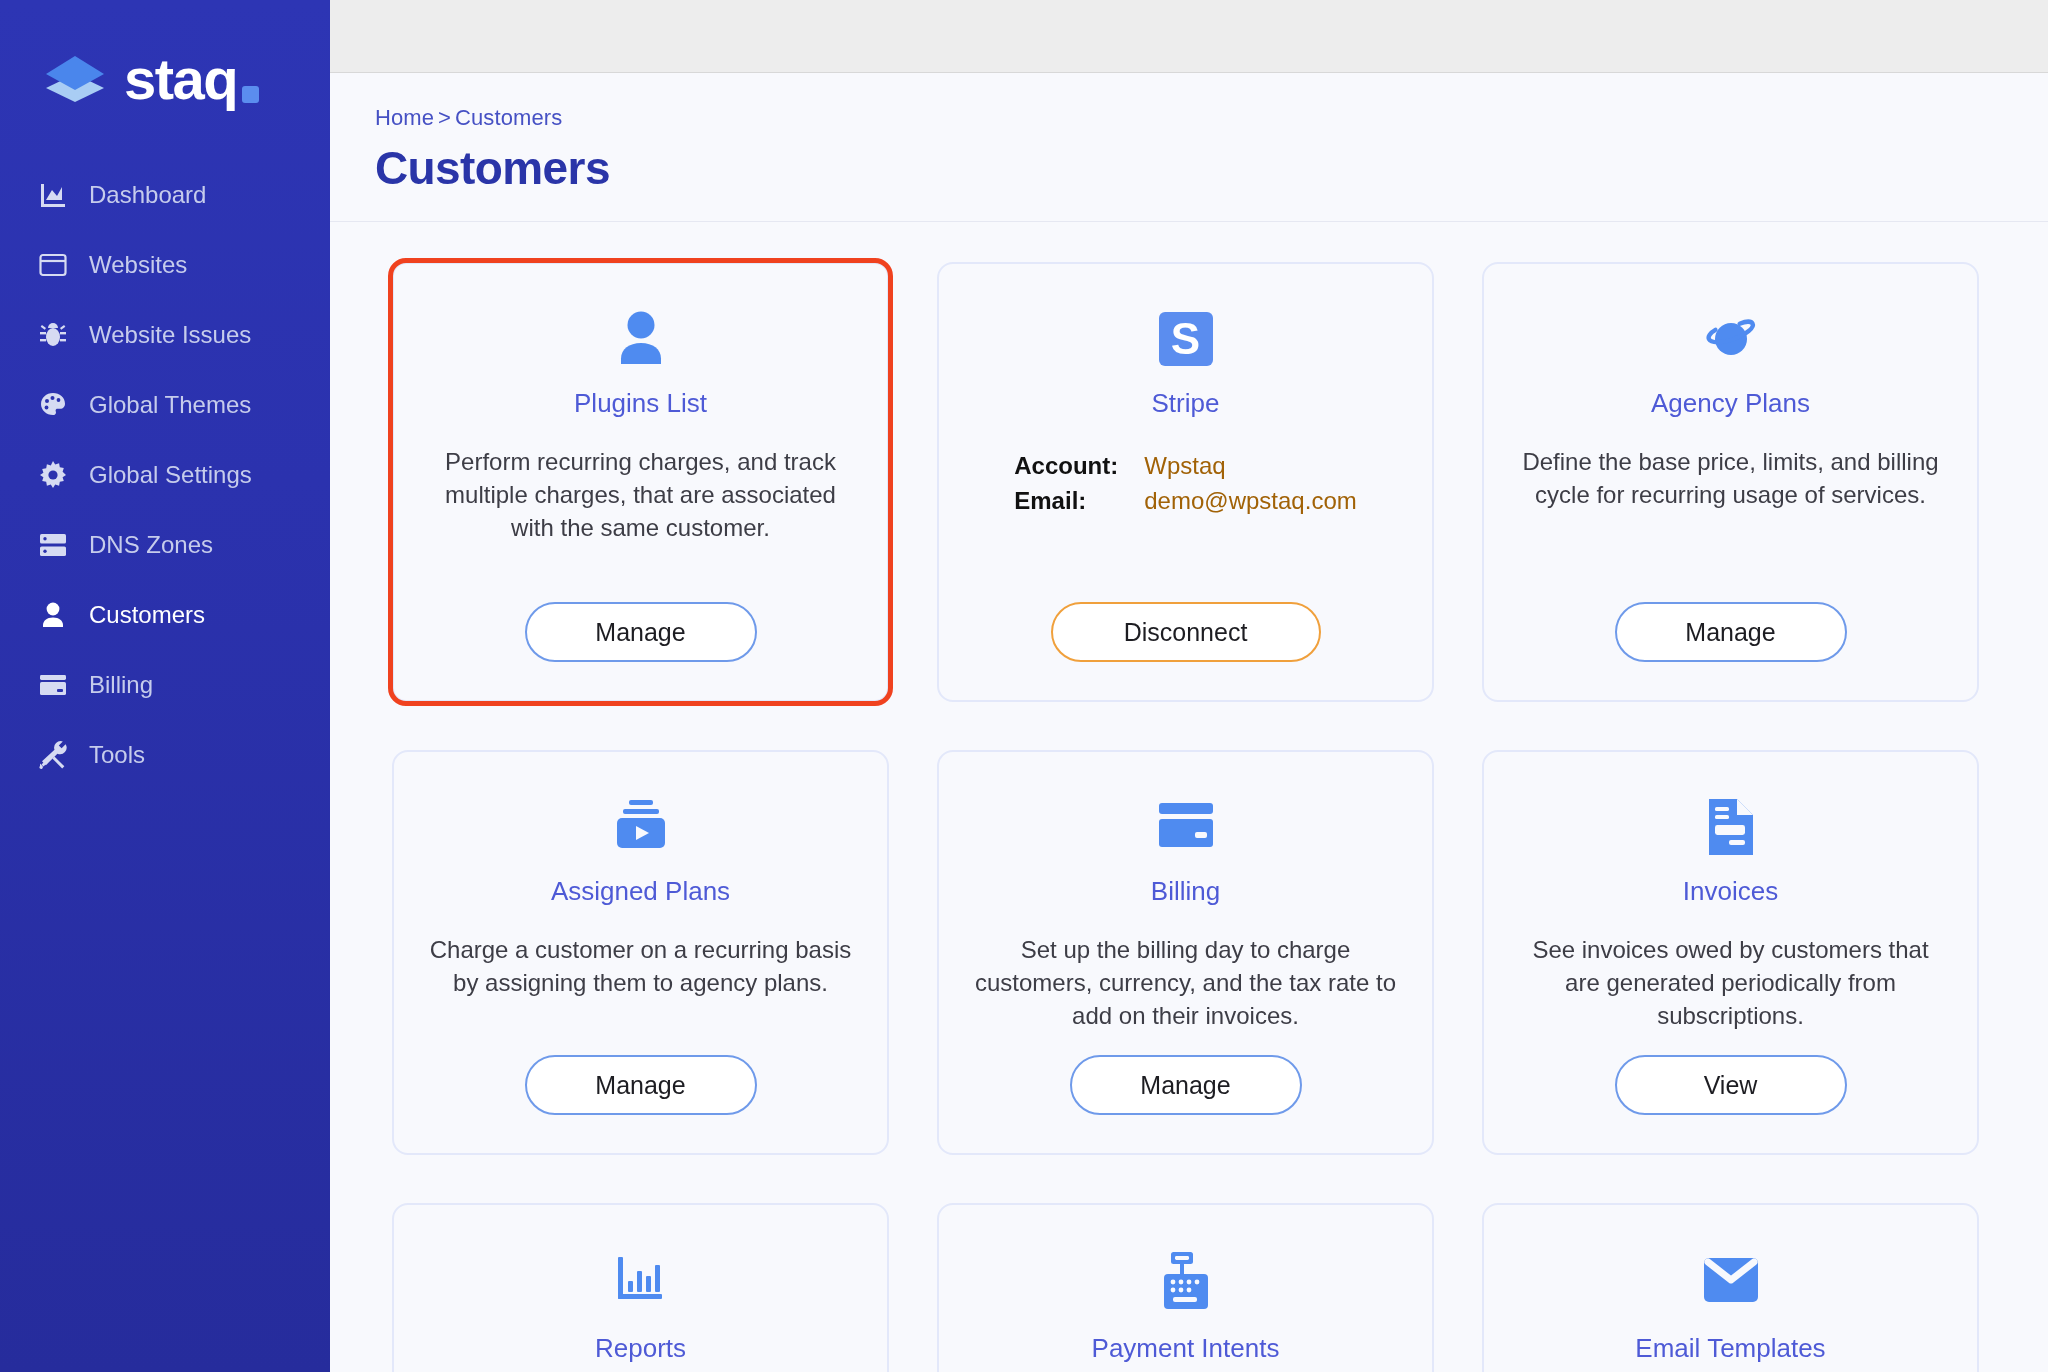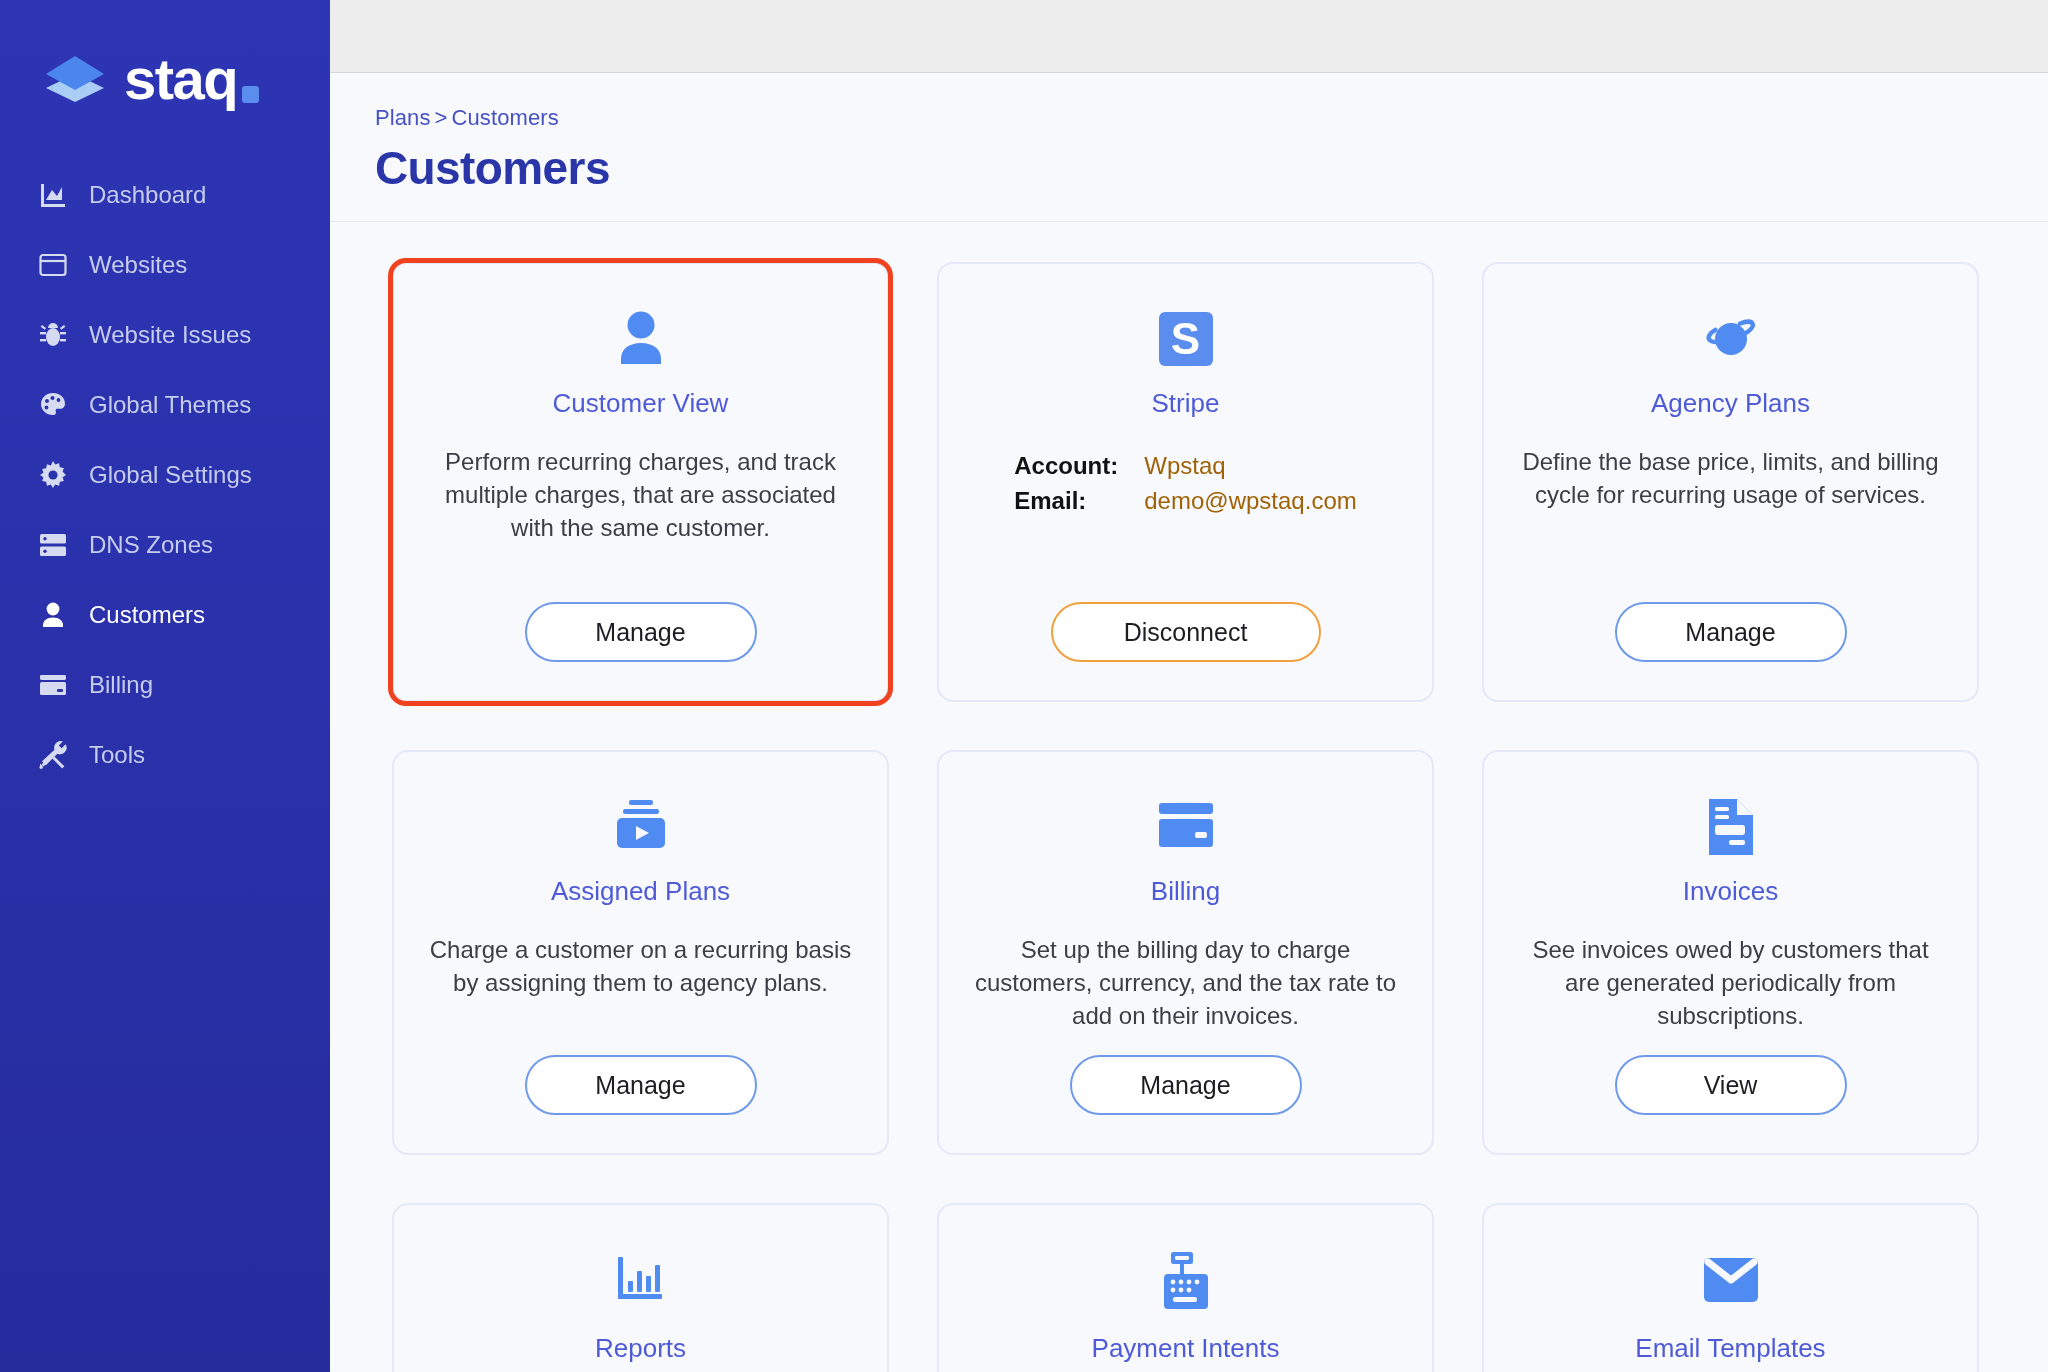--- a/index.html
+++ b/index.html
@@ -234,35 +234,35 @@
 
     </nav>
   </aside>
 
   <section class="right">
 
     <div class="topbar"></div>
 
     <div class="pagehead">
       <div class="crumb">
-        <a>Plans</a><span class="sep">&gt;</span><a>Customers</a>
+        <a>Home</a><span class="sep">&gt;</span><a>Customers</a>
       </div>
       <h1 class="ptitle">Customers</h1>
     </div>
 
     <div class="grid">
 
       <div class="card r1 highlight">
         <div class="card-ico">
           <svg width="56" height="58" viewBox="0 0 56 58" fill="#4f8bf0">
             <circle cx="28" cy="15" r="13.5"></circle>
             <path d="M28 33C16 33 8 39.5 8 48.4V54h40v-5.6C48 39.5 40 33 28 33z"></path>
           </svg>
         </div>
-        <div class="card-title">Customer View</div>
+        <div class="card-title">Plugins List</div>
         <div class="card-desc">Perform recurring charges, and track multiple charges, that are associated with the same customer.</div>
         <div class="card-spacer"></div>
         <div class="btn primary">Manage</div>
       </div>
 
       <div class="card r1">
         <div class="card-ico">
           <div class="stripe-sq">S</div>
         </div>
         <div class="card-title">Stripe</div>

